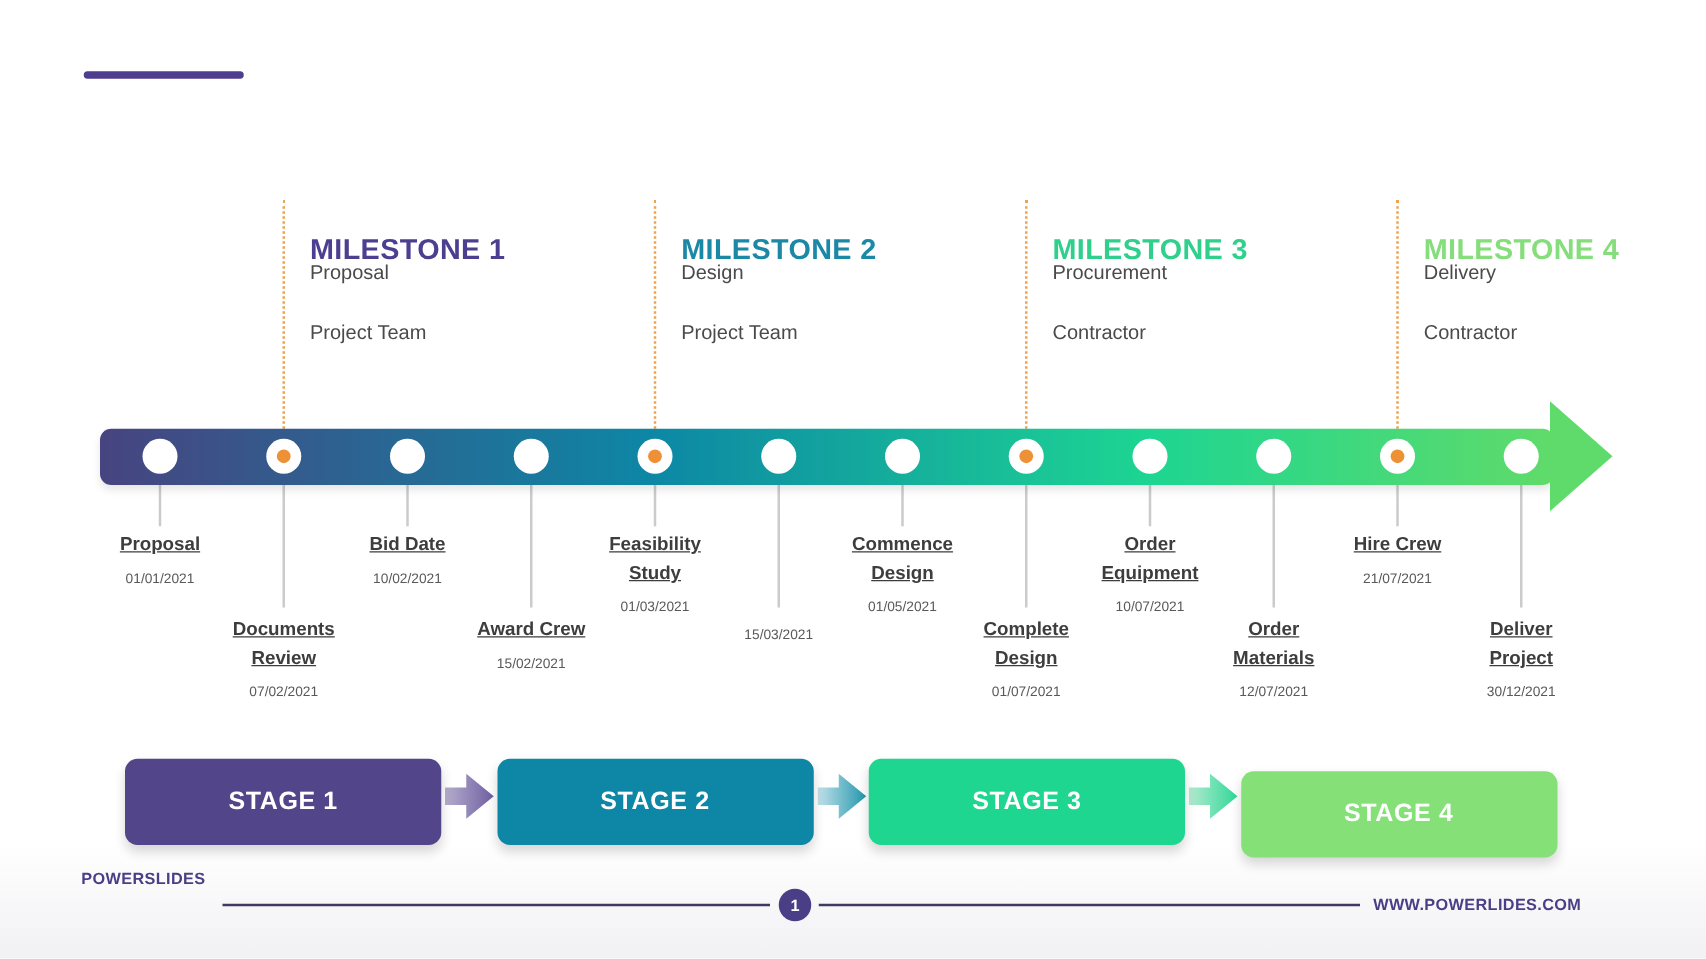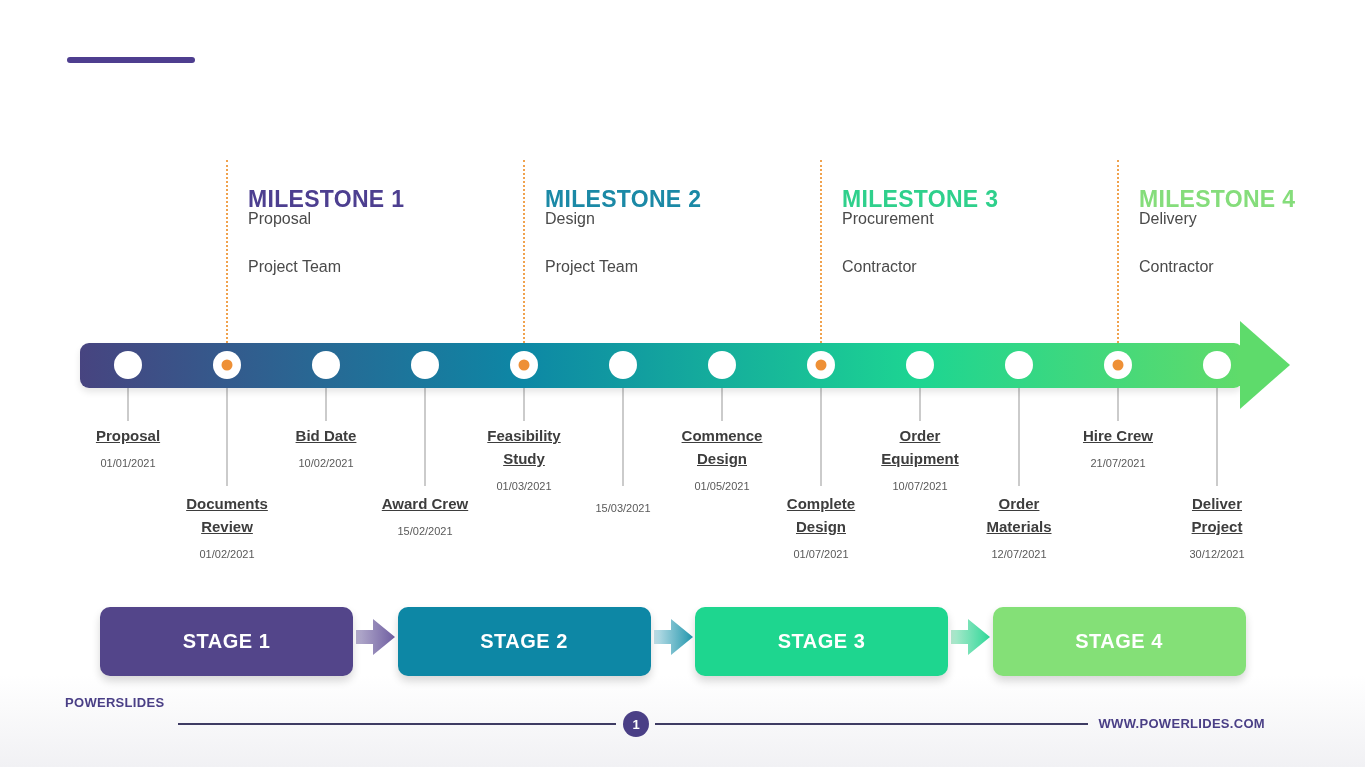--- a/index.html
+++ b/index.html
@@ -110,21 +110,21 @@
       <div class="e-date">01/01/2021</div>
     </div>
   </div>
       <div class="event row-bottom has-milestone" style="left: 162px;">
     <div class="node"></div>
     <div class="mdot"></div>
     <div class="tick"></div>
     <div class="label">
       <div class="e-name">Documents
 Review</div>
-      <div class="e-date">01/02/2021</div>
+      <div class="e-date">07/02/2021</div>
     </div>
   </div>
       <div class="event row-top" style="left: 261px;">
     <div class="node"></div>
 
     <div class="tick"></div>
     <div class="label">
       <div class="e-name">Bid Date</div>
       <div class="e-date">10/02/2021</div>
     </div>
@@ -220,21 +220,21 @@
   <div id="stages-layer">
       <div class="stage" style="left: 100px; width: 253px; background: rgb(83, 69, 138);">
     <span>STAGE 1</span>
   </div>
       <div class="stage" style="left: 397.5px; width: 253px; background: rgb(13, 135, 165);">
     <span>STAGE 2</span>
   </div>
       <div class="stage" style="left: 695px; width: 253px; background: rgb(30, 214, 143);">
     <span>STAGE 3</span>
   </div>
-      <div class="stage" style="left: 992.5px; width: 253px; background: rgb(132, 224, 119);">
+      <div class="stage" style="left: 992.5px; width: 253px; background: rgb(132, 224, 119); margin-top: 10px;">
     <span>STAGE 4</span>
   </div>
       <div class="stage-arrow" style="left: 356px;"><svg width="40" height="46" viewBox="0 0 40 46">
           <defs>
             <linearGradient id="sg0" x1="0" y1="0" x2="1" y2="0">
               <stop offset="0" stop-color="#b5aecd"></stop>
               <stop offset="1" stop-color="#6f5ea1"></stop>
             </linearGradient>
           </defs>
           <path d="M0 16 H17 V5 L39 23 L17 41 V30 H0 Z" fill="url(#sg0)"></path>

